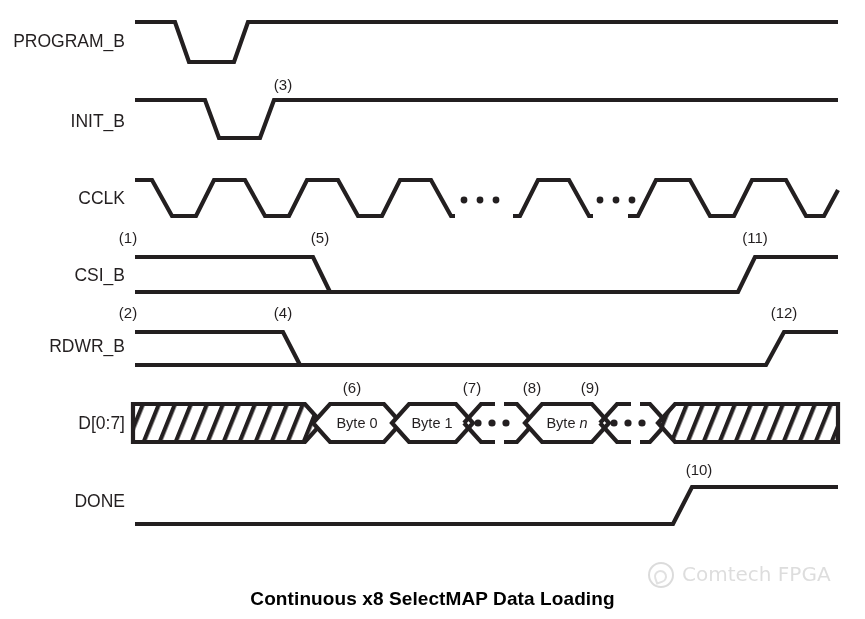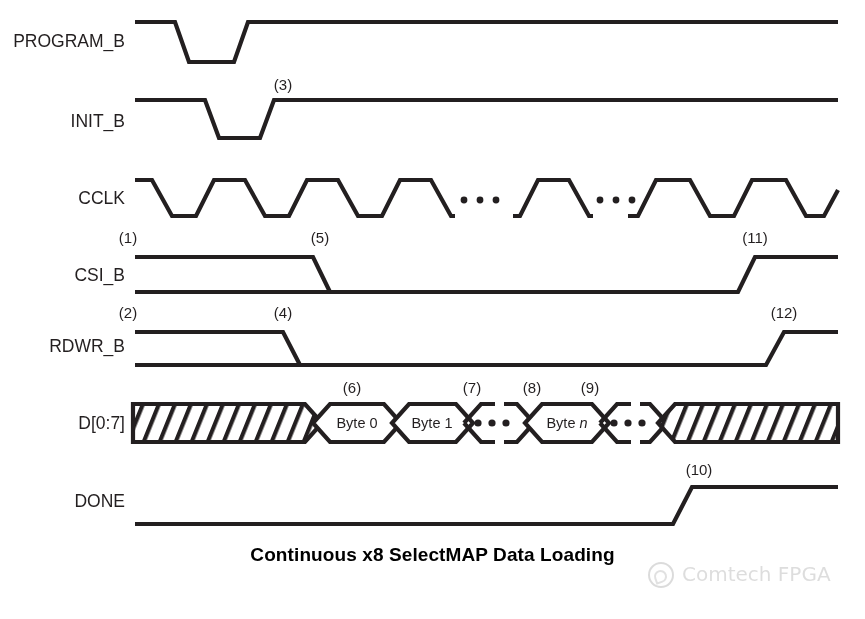--- a/index.html
+++ b/index.html
@@ -75,21 +75,21 @@
     stroke: #231f20;
     stroke-width: 4.2;
     stroke-linejoin: miter;
   }
   .dot {
     fill: #231f20;
   }
   .title-text {
     position: absolute;
     left: 0;
-    top: 544px;
+    top: 588px;
     width: 865px;
     text-align: center;
     font-family: "Liberation Sans", sans-serif;
     font-size: 19px;
     font-weight: bold;
     color: #000000;
     letter-spacing: 0.1px;
   }
   .watermark {
     position: absolute;

